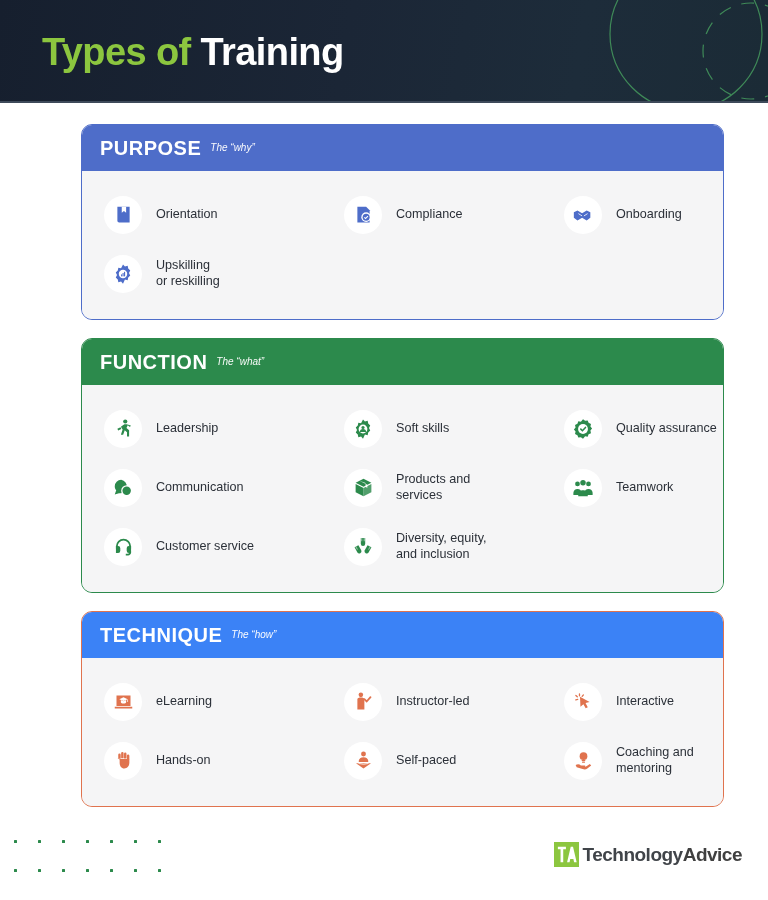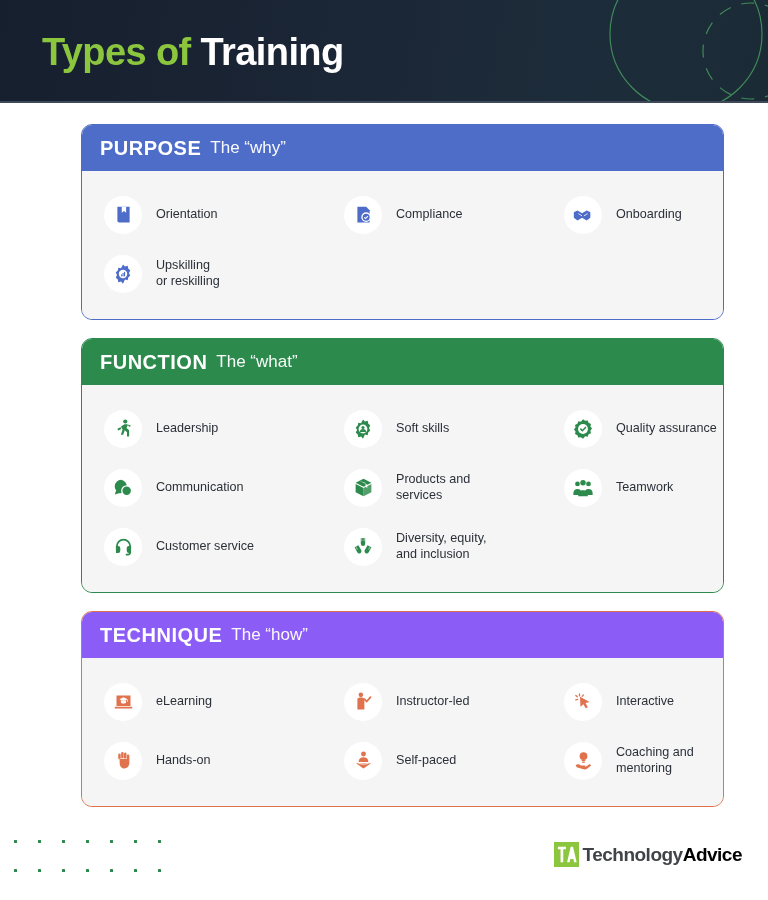--- a/index.html
+++ b/index.html
@@ -61,30 +61,31 @@
 
   .card-head {
     height: 46px;
     display: flex;
     align-items: center;
     padding-left: 18px;
     color: #ffffff;
   }
   .card.blue   .card-head { background: #4E6DC9; }
   .card.green  .card-head { background: #2C8A4C; }
-  .card.orange .card-head { background: #8b5cf6; align-items: center; }
+  .card.orange .card-head { background: #3b82f6; align-items: center; }
 
   .card-title {
     font-size: 20px;
     font-weight: 700;
     letter-spacing: 0.5px;
     line-height: 22px;
   }
   .card-sub {
-    font-size: 17px;
+    font-size: 10px;
+    font-style: italic;
     font-weight: 400;
     margin-left: 9px;
     line-height: 22px;
     opacity: 0.97;
   }
 
   .card-body {
     background: #F5F5F6;
     padding: 14px 10px 16px 10px;
   }
@@ -127,21 +128,21 @@
     position: absolute; right: 26px; top: 14px;
     display: flex; align-items: center;
   }
   .logo-mark {
     width: 25px; height: 25px; background: #8CC63F;
     display: flex; align-items: center; justify-content: center;
     margin-right: 3px;
   }
   .logo-text { font-size: 19px; font-weight: 700; letter-spacing: -0.5px; line-height: 25px; }
   .logo-tech { color: #404449; }
-  .logo-advice { color: #000000; }
+  .logo-advice { color: #404040; }
 </style>
 </head>
 <body>
 
 <div id="page">
 
   <div class="header">
     <svg class="header-deco" viewBox="0 0 260 103">
       <circle cx="178" cy="34" r="76" fill="none" stroke="#3f8a58" stroke-width="1.2"></circle>
       <circle cx="243" cy="51" r="48" fill="none" stroke="#3f8a58" stroke-width="1.2" stroke-dasharray="13 11"></circle>

